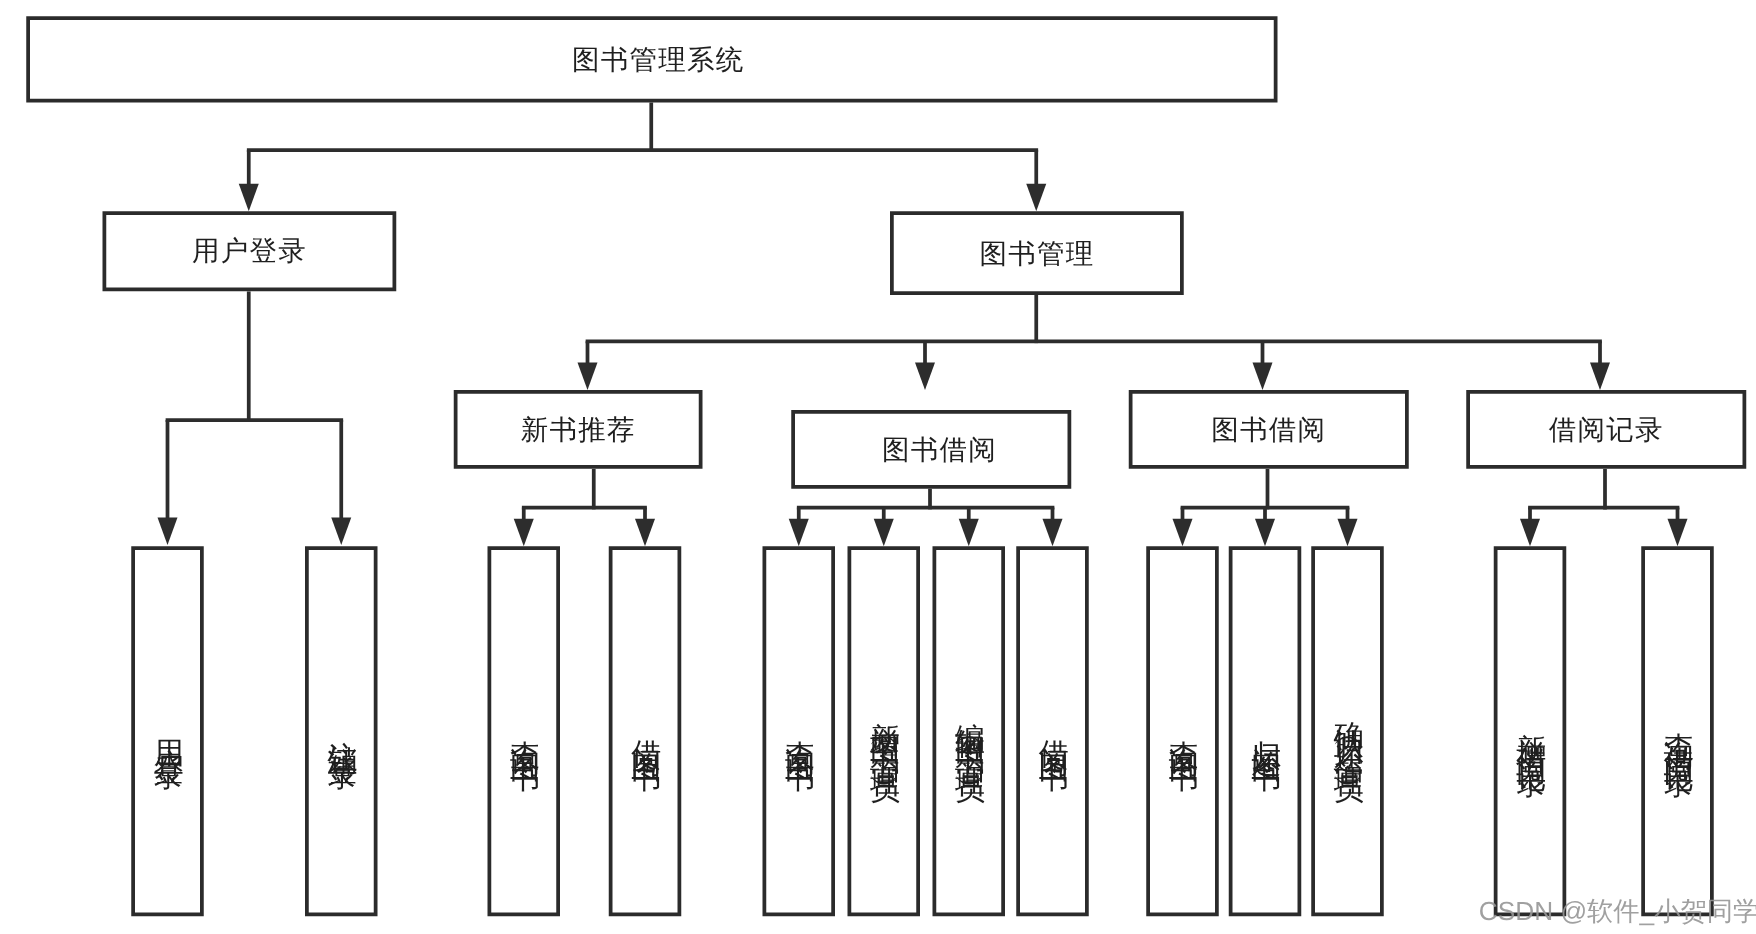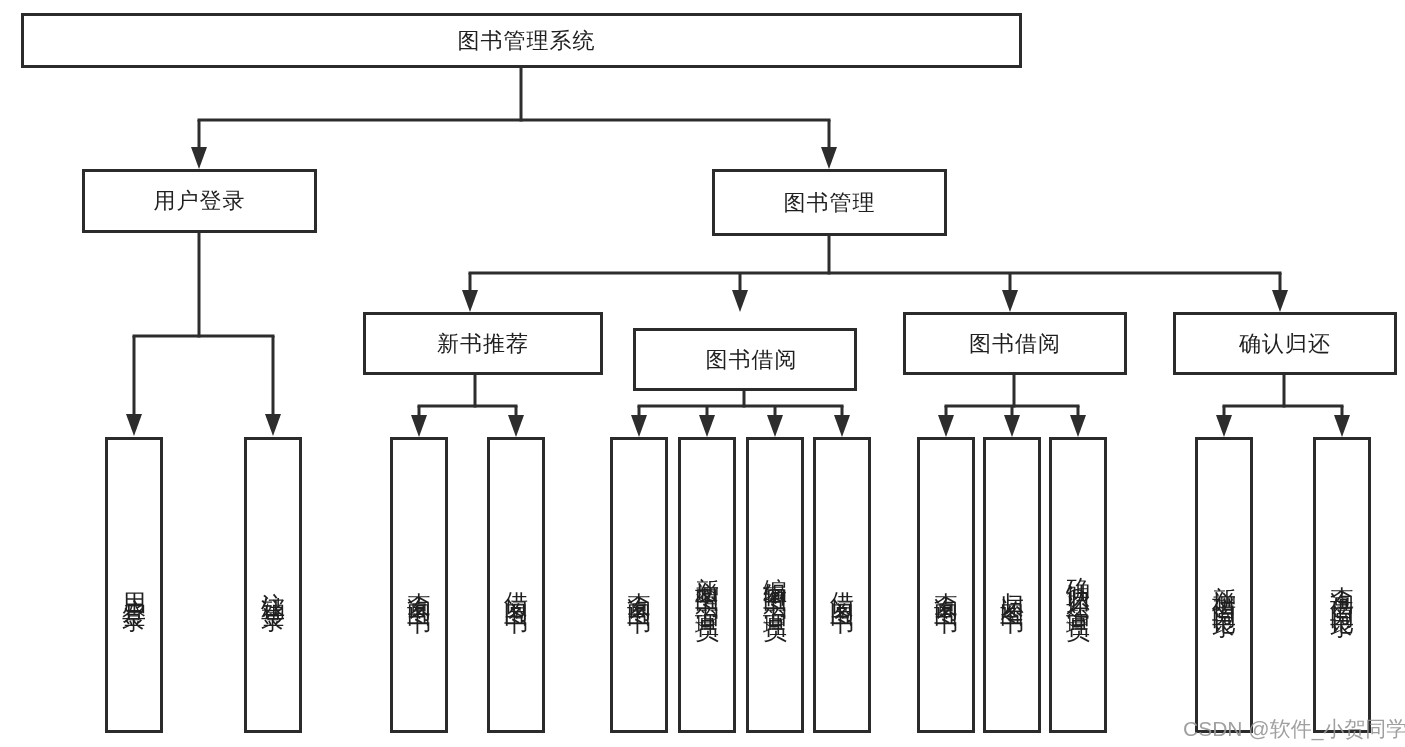--- a/index.html
+++ b/index.html
@@ -24,24 +24,24 @@
   }
   .hlabel{font-size:22px;letter-spacing:1px;}
   .vtext{
     writing-mode:vertical-rl;
     font-size:24px;
     letter-spacing:6px;
     line-height:1;
     color:#1f1f1f;
   }
   
-  .n-root {left:21px;  top:13px;  width:1001px;height:55px;padding-left:10px;}
+  .n-root {left:21px;  top:13px;  width:1001px;height:69px;padding-left:10px;}
   .n-l2-0 {left:82px;  top:169px; width:235px; height:64px;}
   .n-l2-1 {left:712px; top:169px; width:235px; height:67px;}
-  .n-l3-0 {left:363px; top:312px; width:240px; height:63px;}
+  .n-l3-0 {left:363px; top:312px; width:199px; height:63px;}
   .n-l3-1 {left:633px; top:328px; width:224px; height:63px;padding-left:13px;}
   .n-l3-2 {left:903px; top:312px; width:224px; height:63px;}
   .n-l3-3 {left:1173px;top:312px; width:224px; height:63px;}
   .leaf   {top:437px;  width:58px; height:296px;}
   .n-l4-0 {left:105px;}
   .n-l4-1 {left:244px;}
   .n-l4-2 {left:390px;}
   .n-l4-3 {left:487px;}
   .n-l4-4 {left:610px;}
   .n-l4-5 {left:678px;}
@@ -177,21 +177,21 @@
   <div class="box n-l3-0 hlabel">
     <span>新书推荐</span>
   </div>
   <div class="box n-l3-1 hlabel">
     <span>图书借阅</span>
   </div>
   <div class="box n-l3-2 hlabel">
     <span>图书借阅</span>
   </div>
   <div class="box n-l3-3 hlabel">
-    <span>确认归还</span>
+    <span>借阅记录</span>
   </div>
 
   <div class="box leaf n-l4-0">
     <span class="vtext">用户登录</span>
   </div>
   <div class="box leaf n-l4-1">
     <span class="vtext">注销登录</span>
   </div>
   <div class="box leaf n-l4-2">
     <span class="vtext">查询图书</span>

